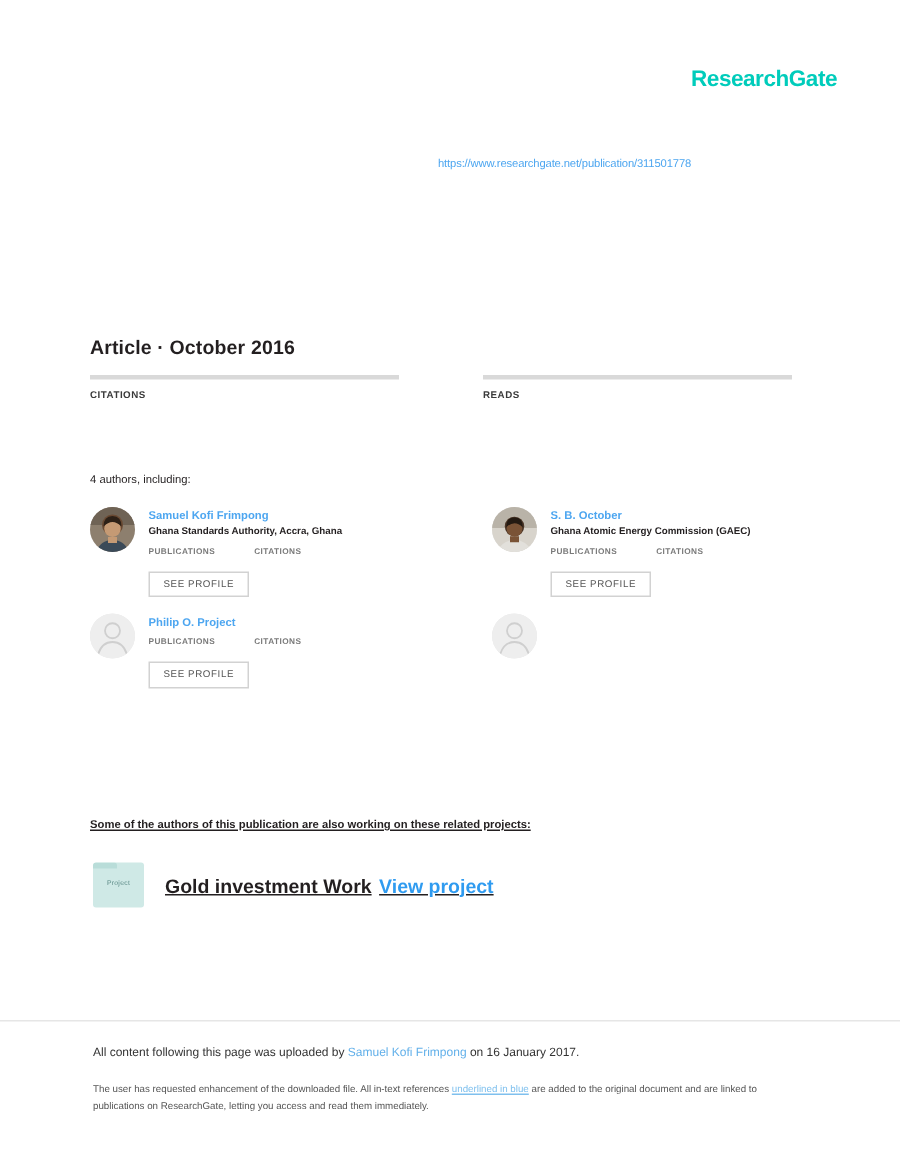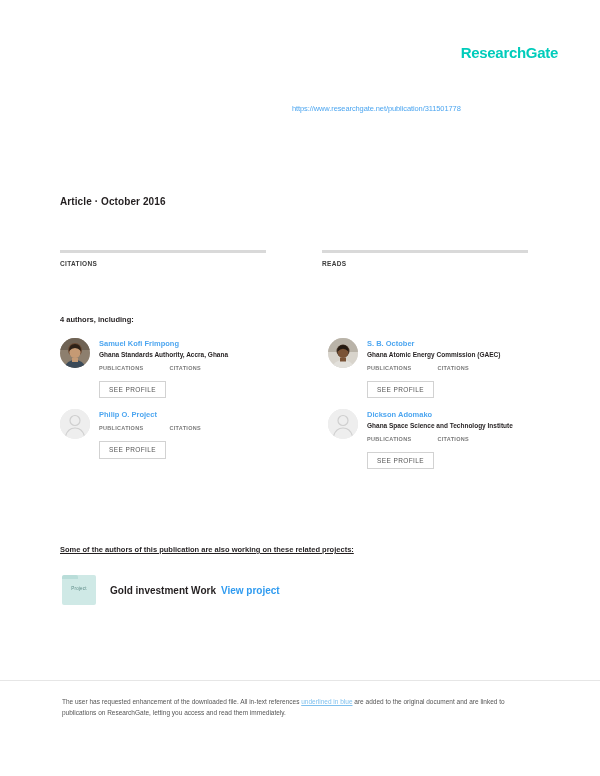--- a/index.html
+++ b/index.html
@@ -57,23 +57,23 @@
   }
   .doc-title {
     font-size: 13px;
     font-weight: bold;
     line-height: 1.45;
     color: #231f20;
   }
 
   .article-meta {
     position: absolute;
-    top: 196px;
-    left: 60px;
-    font-size: 10px;
+    top: 224px;
+    left: 60px;
+    font-size: 13px;
     font-weight: bold;
     color: #231f20;
     letter-spacing: 0.1px;
   }
 
   
   .stats {
     position: absolute;
     top: 250px;
     left: 60px;
@@ -103,21 +103,21 @@
     margin-top: 5px;
     min-height: 12px;
   }
 
   
   .authors-head {
     position: absolute;
     top: 315px;
     left: 60px;
     font-size: 7.5px;
-    font-weight: bold;
+    font-weight: normal;
     color: #231f20;
   }
 
   .authors-grid {
     position: absolute;
     top: 338px;
     left: 60px;
     width: 480px;
   }
   .author-row {
@@ -227,23 +227,24 @@
     position: absolute;
     top: 11px;
     left: 0;
     right: 0;
     text-align: center;
     font-size: 4.5px;
     color: #5c8b87;
     letter-spacing: 0.2px;
   }
   .project-text {
-    font-size: 10px;
-    font-weight: bold;
-    color: #231f20;
+    font-size: 13px;
+    font-weight: bold;
+    color: #231f20;
+    text-decoration: underline;
   }
   .view-project {
     color: #2f9bf0;
     font-weight: bold;
     margin-left: 5px;
     cursor: pointer;
   }
 
   
   .footer-sep {
@@ -383,29 +384,20 @@
       </div>
 
       <div class="author">
         <div class="avatar">
           <svg width="30" height="30" viewBox="0 0 30 30" aria-hidden="true">
             <rect width="30" height="30" fill="#eeeeee"></rect>
             <circle cx="15" cy="11.5" r="5" fill="none" stroke="#cfcfcf" stroke-width="1.2"></circle>
             <path d="M5.5 27 q2.5 -8 9.5 -8 q7 0 9.5 8" fill="none" stroke="#cfcfcf" stroke-width="1.2"></path>
           </svg>
         </div>
-        <div class="author-info">
-          <div class="author-name">Dickson Adomako</div>
-          <div class="author-affil">Ghana Space Science and Technology Institute</div>
-          <div class="author-stats">
-            <div class="astat-label">PUBLICATIONS</div>
-            <div class="astat-label">CITATIONS</div>
-          </div>
-          <div class="see-profile">SEE PROFILE</div>
-        </div>
       </div>
 
     </div>
 
   </div>
 
   <div class="projects-head">Some of the authors of this publication are also working on these related projects:</div>
 
   <div class="projects">
     <div class="project-item">
@@ -415,18 +407,21 @@
       </div>
       <div class="project-text">
         <span>Gold investment Work</span><span class="view-project">View project</span>
       </div>
     </div>
   </div>
 
   <div class="footer-sep"></div>
 
   <div class="footer">
+    <div class="upload-line">
+      <span>All content following this page was uploaded by </span><span class="uploader">Samuel Kofi Frimpong</span><span> on 16 January 2017.</span>
+    </div>
     <div class="disclaimer">
       <span>The user has requested enhancement of the downloaded file. All in-text references </span><span class="blue-underline">underlined in blue</span><span> are added to the original document and are linked to publications on ResearchGate, letting you access and read them immediately.</span>
     </div>
   </div>
 
 </div>
 
 </body></html>

